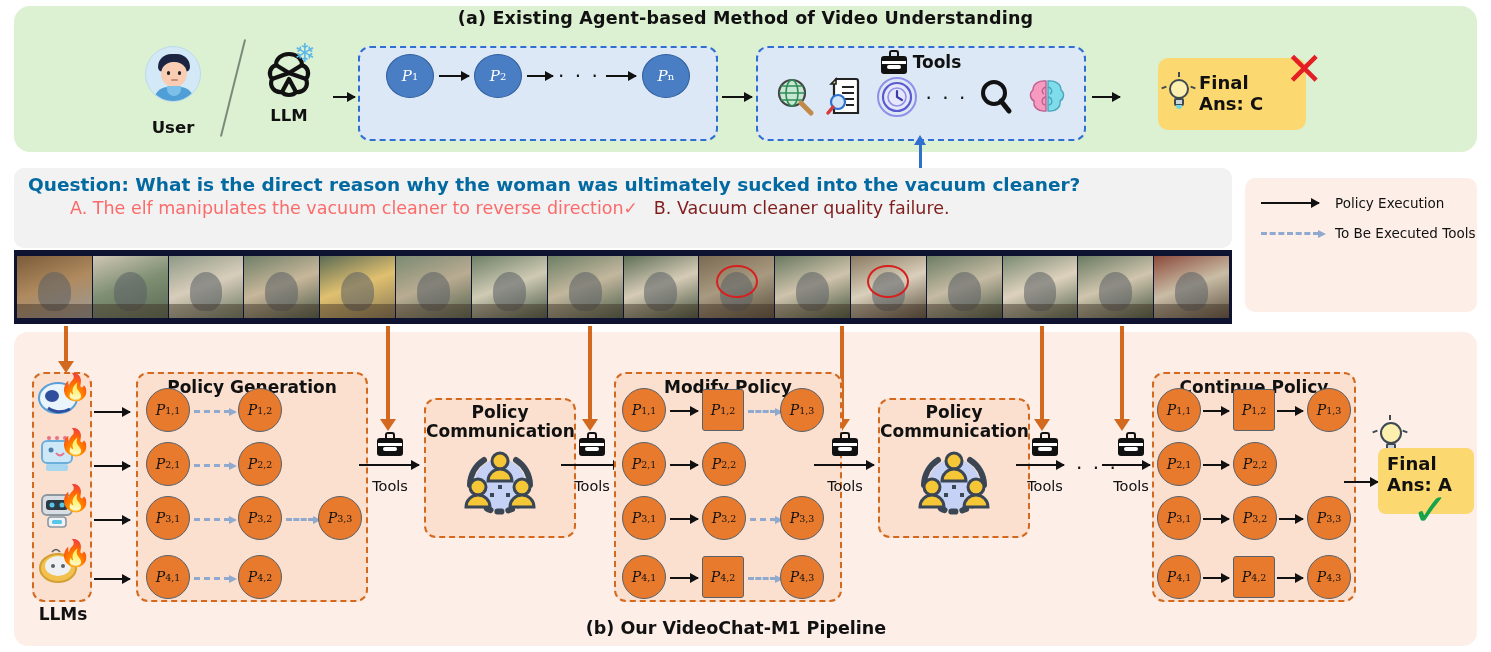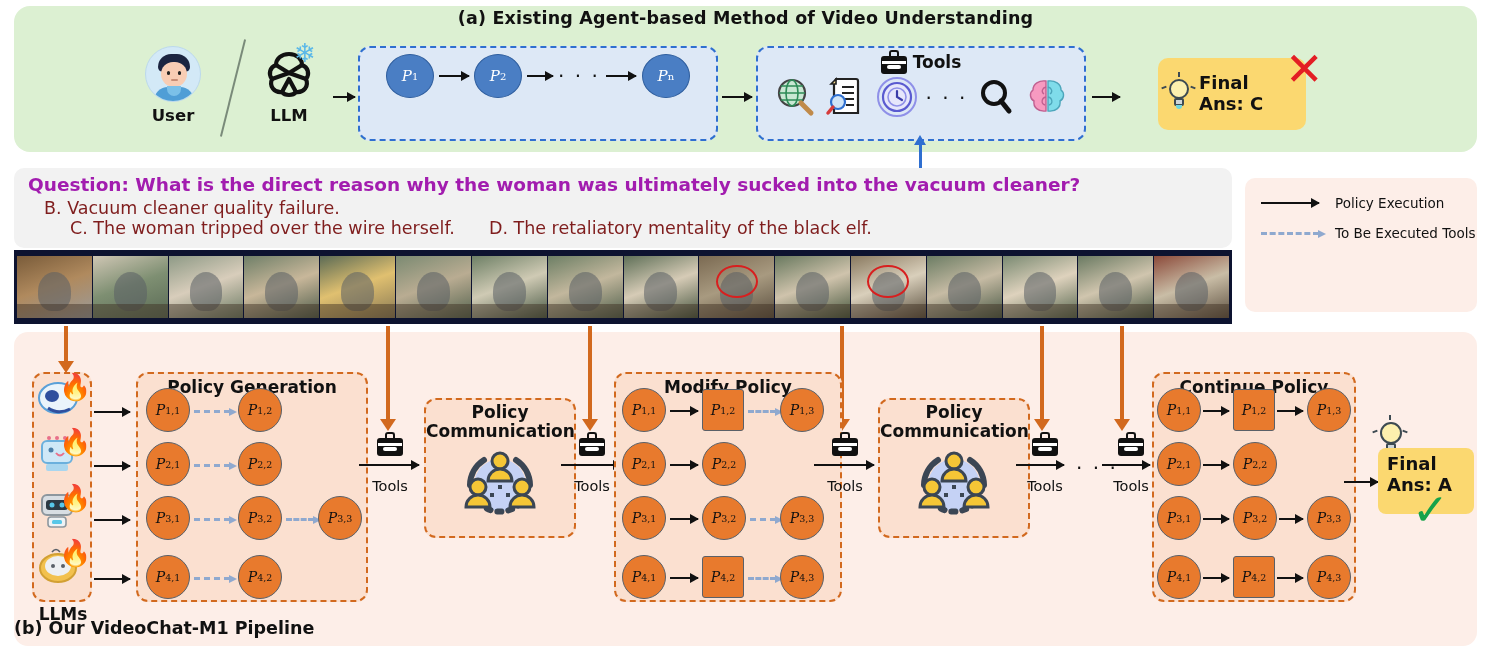--- a/index.html
+++ b/index.html
@@ -32,21 +32,21 @@
     background: #d3e9f7; border: 1px solid #bcd9ec;
     margin: 0 auto; position: relative; overflow: hidden;
   }
   .av-hair { position:absolute; left:12px; top:7px; width:32px; height:18px; background:#1b2440; border-radius:16px 16px 6px 6px; }
   .av-face { position:absolute; left:15px; top:15px; width:26px; height:25px; background:#f8cdb4; border-radius:12px 12px 13px 13px; }
   .av-eye  { position:absolute; top:24px; width:3px; height:4px; background:#222; border-radius:2px; }
   .av-eye.l{ left:21px; } .av-eye.r{ left:32px; }
   .av-mouth{ position:absolute; left:25px; top:32px; width:7px; height:2px; background:#c98e76; border-radius:2px; }
   .av-body { position:absolute; left:8px; top:40px; width:40px; height:20px; background:#4f9ed6; border-radius:14px 14px 0 0; }
   .av-collar{ position:absolute; left:21px; top:39px; width:14px; height:10px; background:#7bc0e8; border-radius:0 0 7px 7px;}
-  .block-label { font-size: 16.5px; font-weight: bold; color: #111; margin-top: 4px; }
+  .block-label { font-size: 16.5px; font-weight: bold; color: #111; margin-top: 16px; }
 
   #slash-divider {
     left: 232px; top: 38px; width: 2px; height: 100px;
     background: #7a8a7a; transform: rotate(14deg);
   }
 
   
   #llm-block { left: 246px; top: 46px; width: 86px; text-align: center; }
   .oai-logo { width: 50px; height: 50px; margin: 2px auto 0; position: relative; }
   .snowflake {
@@ -115,21 +115,21 @@
     border-left: 6.5px solid transparent;
     border-right: 6.5px solid transparent;
   }
 
   
   #question-band {
     left: 14px; top: 168px; width: 1218px; height: 80px;
     background: #f2f2f2; border-radius: 10px;
     padding: 6px 14px 0 14px;
   }
-  .q-line1 { font-size: 18.5px; font-weight: bold; color: #a21caf; white-space: nowrap; }
+  .q-line1 { font-size: 18.5px; font-weight: bold; color: #0369a1; white-space: nowrap; }
   .q-opts  { margin-top: 3px; }
   .q-row { display: flex; white-space: nowrap; align-items: baseline; }
   .opt { font-size: 17.5px; color: #7f1d1d; }
   .opt.correct { color: #fc6a6a; }
   .opt.ind { margin-left: 42px; }
   .check-sm { color: #fc6a6a; font-size: 17px; font-weight: bold; }
 
   
   #legend {
     left: 1245px; top: 178px; width: 232px; height: 134px;
@@ -157,21 +157,21 @@
   .frame .circ-annot {
     position: absolute; border: 2.5px solid #d81f1f; border-radius: 50%;
   }
 
   
   #panel-b {
     left: 14px; top: 332px; width: 1463px; height: 314px;
     background: #fdeee8; border-radius: 14px;
   }
   #caption-b {
-    left: 14px; top: 618px; width: 1444px; 
+    left: 14px; top: 618px; width: 1444px; text-align: center;
     font-size: 17.5px; font-weight: bold; color: #111;
   }
   .orange-down {
     width: 4px; background: #d2691e; position: absolute;
   }
   .orange-down::after {
     content:""; position:absolute; left:-6px; bottom:-11px;
     border-top: 12px solid #d2691e;
     border-left: 8px solid transparent;
     border-right: 8px solid transparent;
@@ -352,25 +352,22 @@
       <div class="final-text">Ans: C</div>
     </div>
   </div>
 </div>
 <div class="abs" id="xmark-a">✕</div>
 
 <div class="abs" id="question-band">
   <div class="q-line1">Question: What is the direct reason why the woman was ultimately sucked into the vacuum cleaner?</div>
   <div class="q-opts">
     <div class="q-row">
+      <span class="opt correct ind"><span>A. The elf manipulates the vacuum cleaner to reverse direction</span><span class="check-sm">✓</span></span>
       <span class="opt" style="margin-left:16px;">B. Vacuum cleaner quality failure.</span>
-    </div>
-    <div class="q-row">
-      <span class="opt ind">C. The woman tripped over the wire herself.</span>
-      <span class="opt" style="margin-left:34px;">D. The retaliatory mentality of the black elf.</span>
     </div>
   </div>
 </div>
 
 <div class="abs" id="legend">
   <div class="lg-row">
     <span class="lg-sym">
         <span class="lg-arrow-solid"></span>
       </span>
     <span class="lg-txt">Policy Execution</span>

